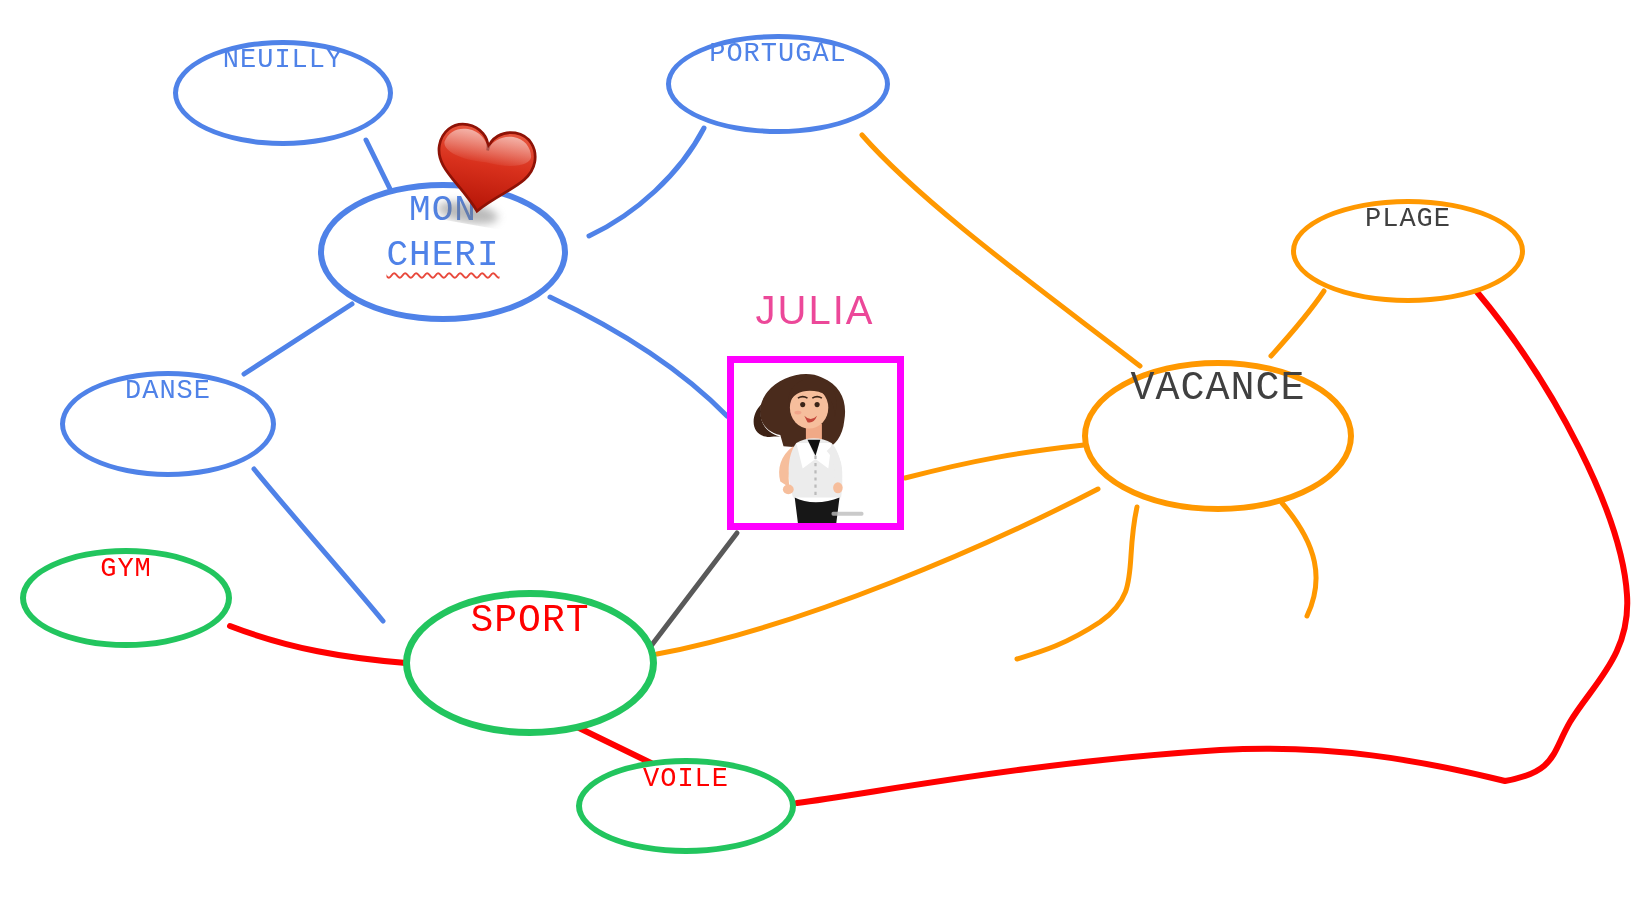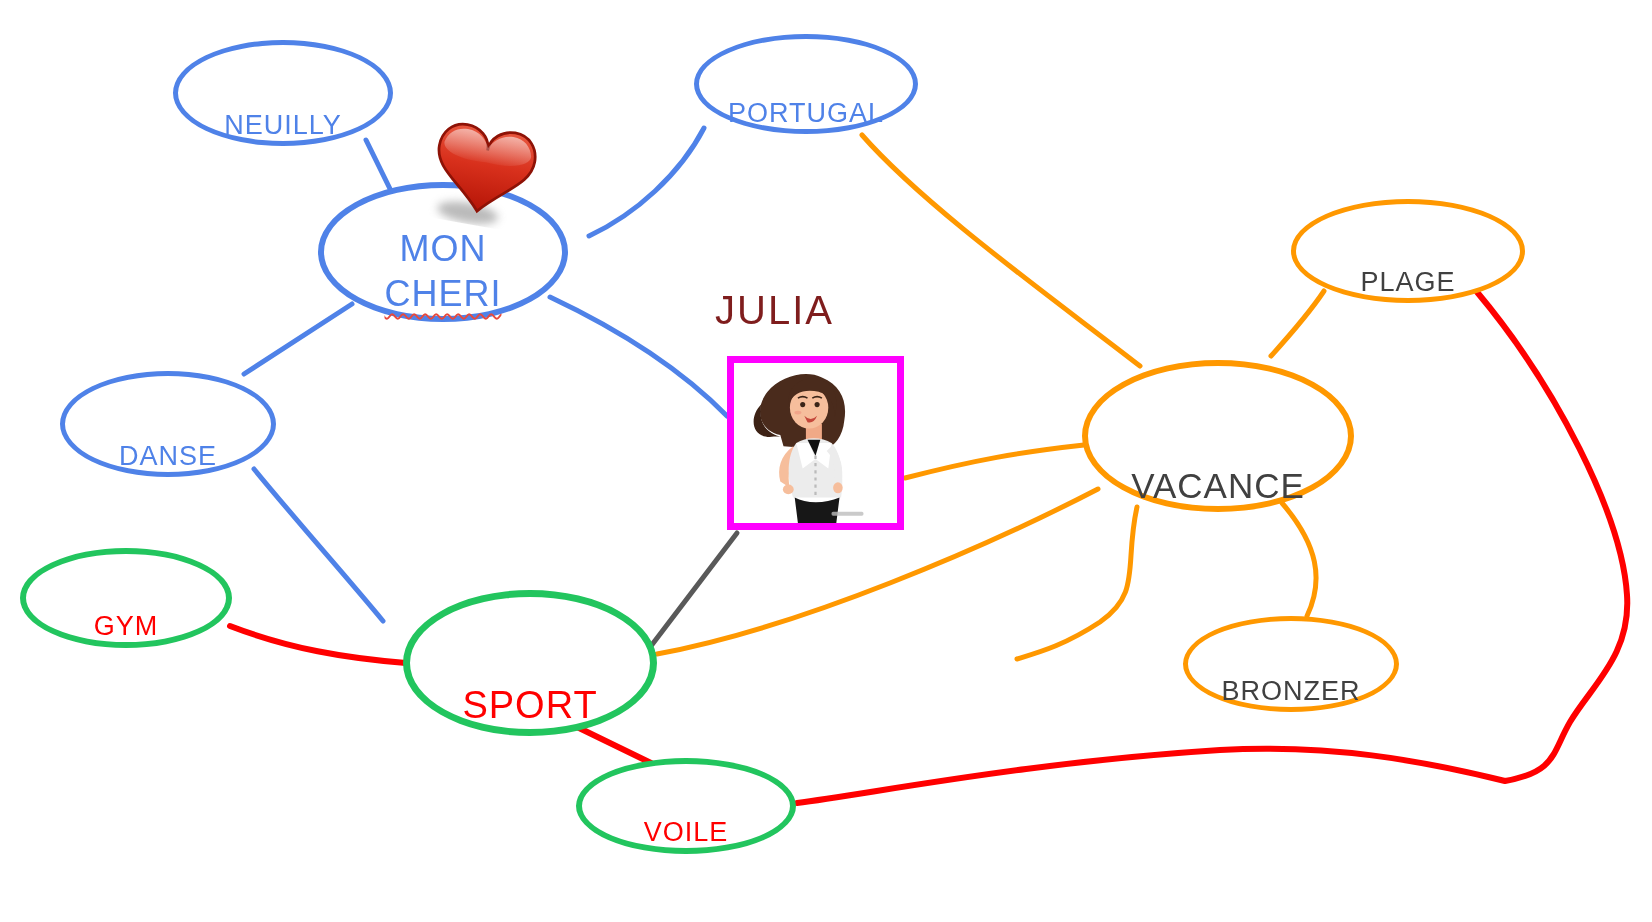--- a/index.html
+++ b/index.html
@@ -6,51 +6,52 @@
   #canvas{
     position:relative;
     width:1652px;height:922px;
     overflow:hidden;
     background:#ffffff;
     font-family:"Liberation Sans", sans-serif;
   }
   #edges{position:absolute;left:0;top:0;z-index:1;}
   .node{
     position:absolute;
-    display:flex;align-items:flex-end;justify-content:center;
+    display:flex;align-items:flex-start;justify-content:center;
     border-radius:50%;
     background:#fff;
     box-sizing:border-box;
     text-align:center;
     z-index:2;
     cursor:pointer;
+    font-family:Liberation Mono, monospace;
   }
   .node .lbl{letter-spacing:1px;font-weight:400;}
   .blue  {border:5px solid #4F82E8;color:#4F82E8;}
   .orange{border:5px solid #FF9800;color:#404040;}
   .red   {border:6px solid #22c55e;color:#FF0000;}
   .fs-s{font-size:27px;}
   .fs-m{font-size:36px;line-height:1.25;}
   .fs-l{font-size:40px;}
 
   #node-moncheri{border-width:6px;}
   #node-sport{border-width:7px;font-size:38px;}
-  #node-vacance{border-width:6px;font-size:35px;}
+  #node-vacance{border-width:6px;font-size:40px;}
   #node-gym{border-width:6px;}
   #node-voile{border-width:6px;}
 
   .misspell{
     text-decoration:underline wavy #E8493C;
     text-decoration-thickness:2px;
     text-underline-offset:7px;
   }
 
   #julia-label{
     position:absolute;left:715px;top:288px;width:200px;
-    color:#7f1d1d;font-size:40px;letter-spacing:2px;
+    text-align:center;color:#ec4899;font-size:40px;letter-spacing:2px;
     z-index:3;
   }
   #julia-frame{
     position:absolute;left:727px;top:356px;width:177px;height:174px;
     border:7px solid #FF00FF;background:#fff;box-sizing:border-box;
     z-index:3;
   }
   #julia-frame svg{display:block;width:100%;height:100%;}
 
   #heart{
@@ -88,21 +89,21 @@
       <path d="M 1098 489 C 990 545 800 628 657 654" stroke-width="5" stroke="#FF9800"></path>
       <path d="M 1137 507 C 1124 565 1142 593 1100 622 C 1065 645 1040 652 1017 659" stroke-width="5" stroke="#FF9800"></path>
       <path d="M 1282 503 C 1318 545 1324 580 1307 616" stroke-width="5" stroke="#FF9800"></path>
     </g>
   </svg>
 
   <div class="node blue fs-s" id="node-neuilly" style="left:173px;top:40px;width:220px;height:106px;">
     <span class="lbl">NEUILLY</span>
   </div>
 
-  <div class="node blue fs-s" id="node-portugal" style="left:694px;top:34px;width:224px;height:100px;">
+  <div class="node blue fs-s" id="node-portugal" style="left:666px;top:34px;width:224px;height:100px;">
     <span class="lbl">PORTUGAL</span>
   </div>
 
   <div class="node blue fs-m" id="node-moncheri" style="left:318px;top:182px;width:250px;height:140px;">
     <span class="lbl">
       <span>MON</span><br>
       <span class="misspell">CHERI</span>
     </span>
   </div>
 
@@ -124,23 +125,20 @@
 
   <div class="node orange fs-l" id="node-vacance" style="left:1082px;top:360px;width:272px;height:152px;">
     <span class="lbl">VACANCE</span>
   </div>
 
   <div class="node orange fs-s" id="node-plage" style="left:1291px;top:199px;width:234px;height:104px;">
     <span class="lbl">PLAGE</span>
   </div>
 
 
-  <div class="node orange fs-s" id="node-bronzer" style="left:1183px;top:616px;width:216px;height:96px;">
-    <span class="lbl">BRONZER</span>
-  </div>
 
   <div id="julia-label">JULIA</div>
 
   <div id="julia-frame">
     <svg viewBox="0 0 100 100">
 
       <path d="M28 45 C14 42 12 28 20 18 C28 8 44 4 54 9 C66 14 70 24 68 36 C67 46 62 52 56 54 L30 52 Z" fill="#4A2B1C"></path>
       <path d="M24 46 C10 48 8 34 16 26 C14 38 20 44 28 46 Z" fill="#3D2215"></path>
 
       <rect x="44" y="38" width="10" height="12" fill="#F0A987"></rect>

